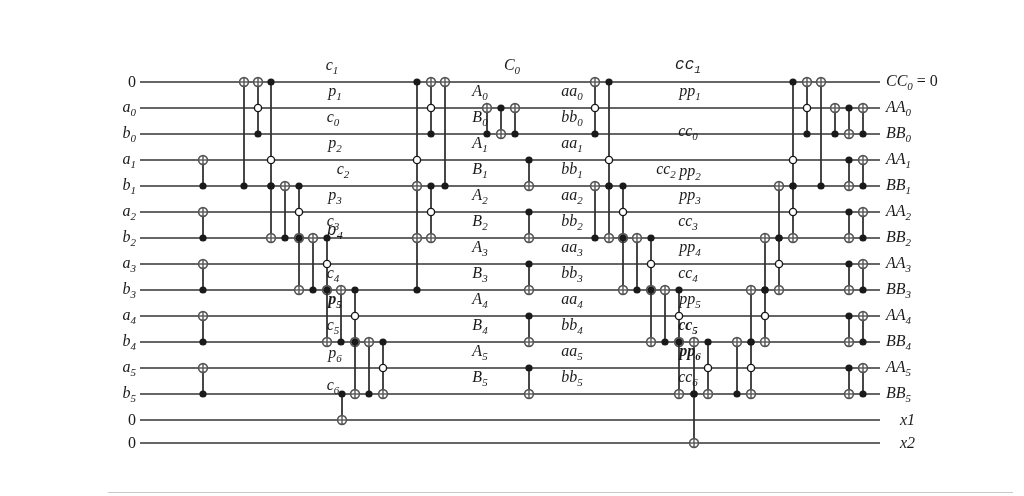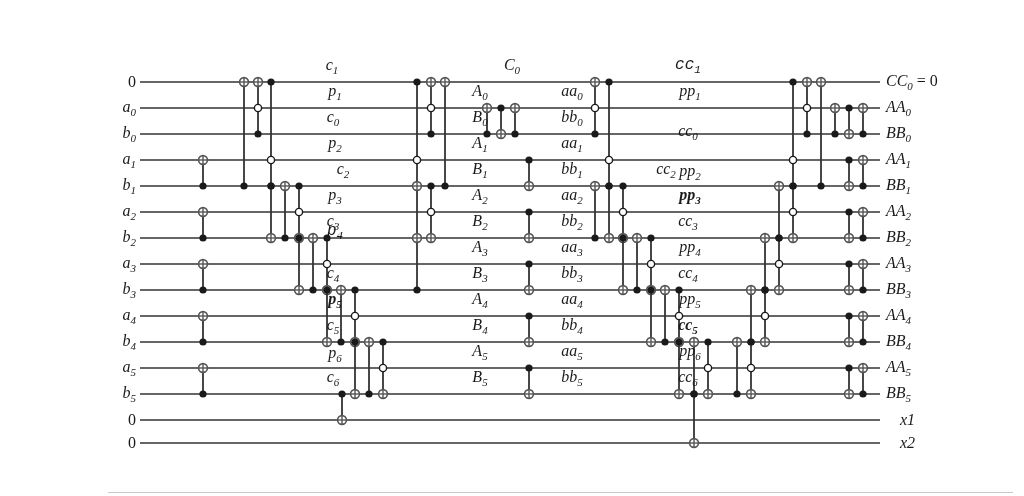--- a/index.html
+++ b/index.html
@@ -606,21 +606,21 @@
       <div class="lbl wire" style="left: 333px; top: 128px;"><span>c</span><span class="sub">0</span></div>
       <div class="lbl wire" style="left: 335px; top: 154px;"><span>p</span><span class="sub">2</span></div>
       <div class="lbl wire" style="left: 333px; top: 180px; margin-left: 10px;"><span>c</span><span class="sub">2</span></div>
       <div class="lbl wire" style="left: 335px; top: 206px;"><span>p</span><span class="sub">3</span></div>
       <div class="lbl wire" style="left: 333px; top: 232px;"><span>c</span><span class="sub">3</span></div>
       <div class="lbl wire" style="left: 335px; top: 242px; font-family: Liberation Mono, monospace;"><span>p</span><span class="sub">4</span></div>
       <div class="lbl wire" style="left: 333px; top: 284px;"><span>c</span><span class="sub">4</span></div>
       <div class="lbl wire" style="left: 335px; top: 310px; font-weight: bold;"><span>p</span><span class="sub">5</span></div>
       <div class="lbl wire" style="left: 333px; top: 336px;"><span>c</span><span class="sub">5</span></div>
       <div class="lbl wire" style="left: 335px; top: 364px;"><span>p</span><span class="sub">6</span></div>
-      <div class="lbl wire" style="left: 333px; top: 388px;"><span>c</span><span class="sub">6</span></div>
+      <div class="lbl wire" style="left: 333px; top: 396px;"><span>c</span><span class="sub">6</span></div>
       <div class="lbl wire" style="left: 512px; top: 76px;"><span>C</span><span class="sub">0</span></div>
       <div class="lbl wire" style="left: 480px; top: 102px;"><span>A</span><span class="sub">0</span></div>
       <div class="lbl wire" style="left: 480px; top: 128px;"><span>B</span><span class="sub">0</span></div>
       <div class="lbl wire" style="left: 480px; top: 154px;"><span>A</span><span class="sub">1</span></div>
       <div class="lbl wire" style="left: 480px; top: 180px;"><span>B</span><span class="sub">1</span></div>
       <div class="lbl wire" style="left: 480px; top: 206px;"><span>A</span><span class="sub">2</span></div>
       <div class="lbl wire" style="left: 480px; top: 232px;"><span>B</span><span class="sub">2</span></div>
       <div class="lbl wire" style="left: 480px; top: 258px;"><span>A</span><span class="sub">3</span></div>
       <div class="lbl wire" style="left: 480px; top: 284px;"><span>B</span><span class="sub">3</span></div>
       <div class="lbl wire" style="left: 480px; top: 310px;"><span>A</span><span class="sub">4</span></div>
@@ -637,23 +637,23 @@
       <div class="lbl wire" style="left: 572px; top: 284px;"><span>bb</span><span class="sub">3</span></div>
       <div class="lbl wire" style="left: 572px; top: 310px;"><span>aa</span><span class="sub">4</span></div>
       <div class="lbl wire" style="left: 572px; top: 336px;"><span>bb</span><span class="sub">4</span></div>
       <div class="lbl wire" style="left: 572px; top: 362px;"><span>aa</span><span class="sub">5</span></div>
       <div class="lbl wire" style="left: 572px; top: 388px;"><span>bb</span><span class="sub">5</span></div>
       <div class="lbl wire" style="left: 688px; top: 76px; font-family: Liberation Mono, monospace;"><span>cc</span><span class="sub">1</span></div>
       <div class="lbl wire" style="left: 690px; top: 102px;"><span>pp</span><span class="sub">1</span></div>
       <div class="lbl wire" style="left: 688px; top: 142px;"><span>cc</span><span class="sub">0</span></div>
       <div class="lbl wire" style="left: 690px; top: 154px; margin-top: 28px;"><span>pp</span><span class="sub">2</span></div>
       <div class="lbl wire" style="left: 666px; top: 180px;"><span>cc</span><span class="sub">2</span></div>
-      <div class="lbl wire" style="left: 690px; top: 206px; font-weight: bold;"><span>pp</span><span class="sub">3</span></div>
+      <div class="lbl wire" style="left: 690px; top: 206px;"><span>pp</span><span class="sub">3</span></div>
       <div class="lbl wire" style="left: 688px; top: 232px;"><span>cc</span><span class="sub">3</span></div>
       <div class="lbl wire" style="left: 690px; top: 258px;"><span>pp</span><span class="sub">4</span></div>
       <div class="lbl wire" style="left: 688px; top: 284px;"><span>cc</span><span class="sub">4</span></div>
       <div class="lbl wire" style="left: 690px; top: 310px;"><span>pp</span><span class="sub">5</span></div>
       <div class="lbl wire" style="left: 688px; top: 336px; font-weight: bold;"><span>cc</span><span class="sub">5</span></div>
-      <div class="lbl wire" style="left: 690px; top: 362px;"><span>pp</span><span class="sub">6</span></div>
+      <div class="lbl wire" style="left: 690px; top: 362px; font-weight: bold;"><span>pp</span><span class="sub">6</span></div>
       <div class="lbl wire" style="left: 688px; top: 388px;"><span>cc</span><span class="sub">6</span></div>
     </div>
   <div class="bottomrule"></div>
 </div>
 
 </body></html>

